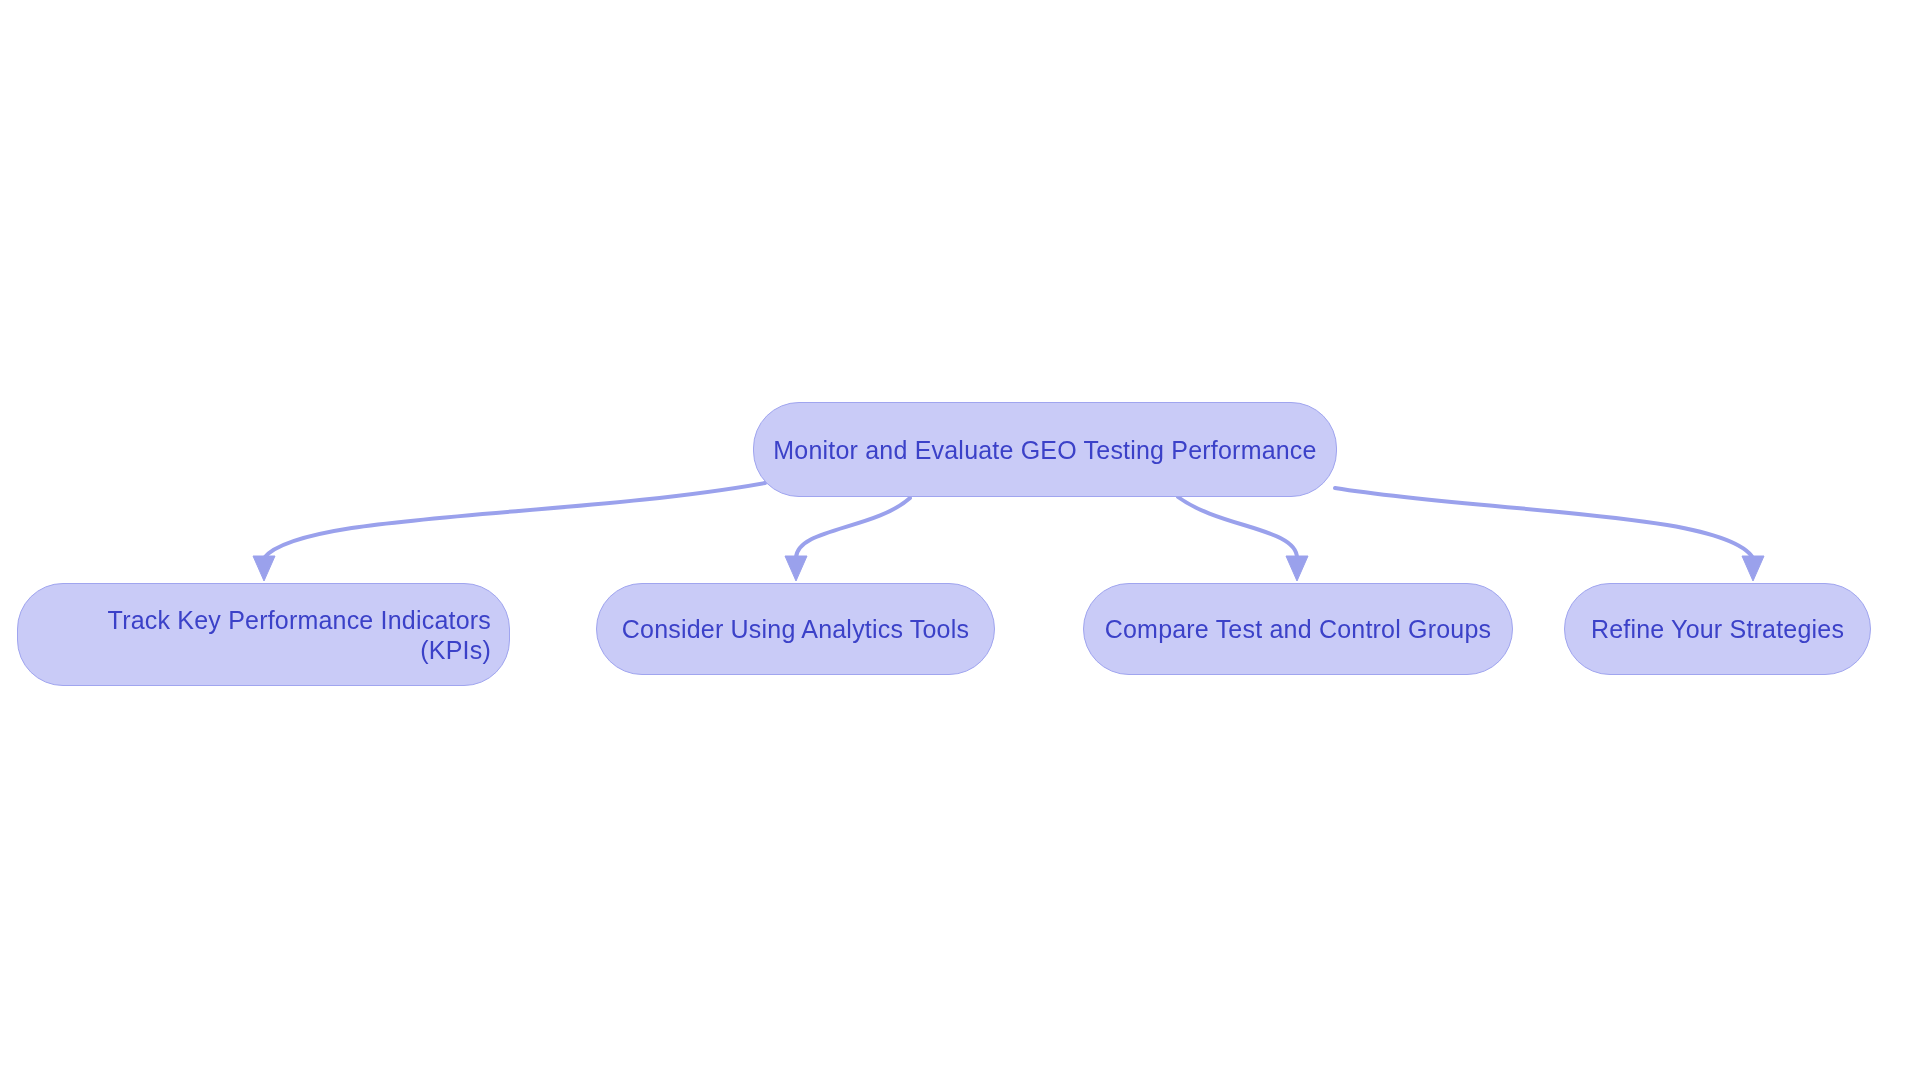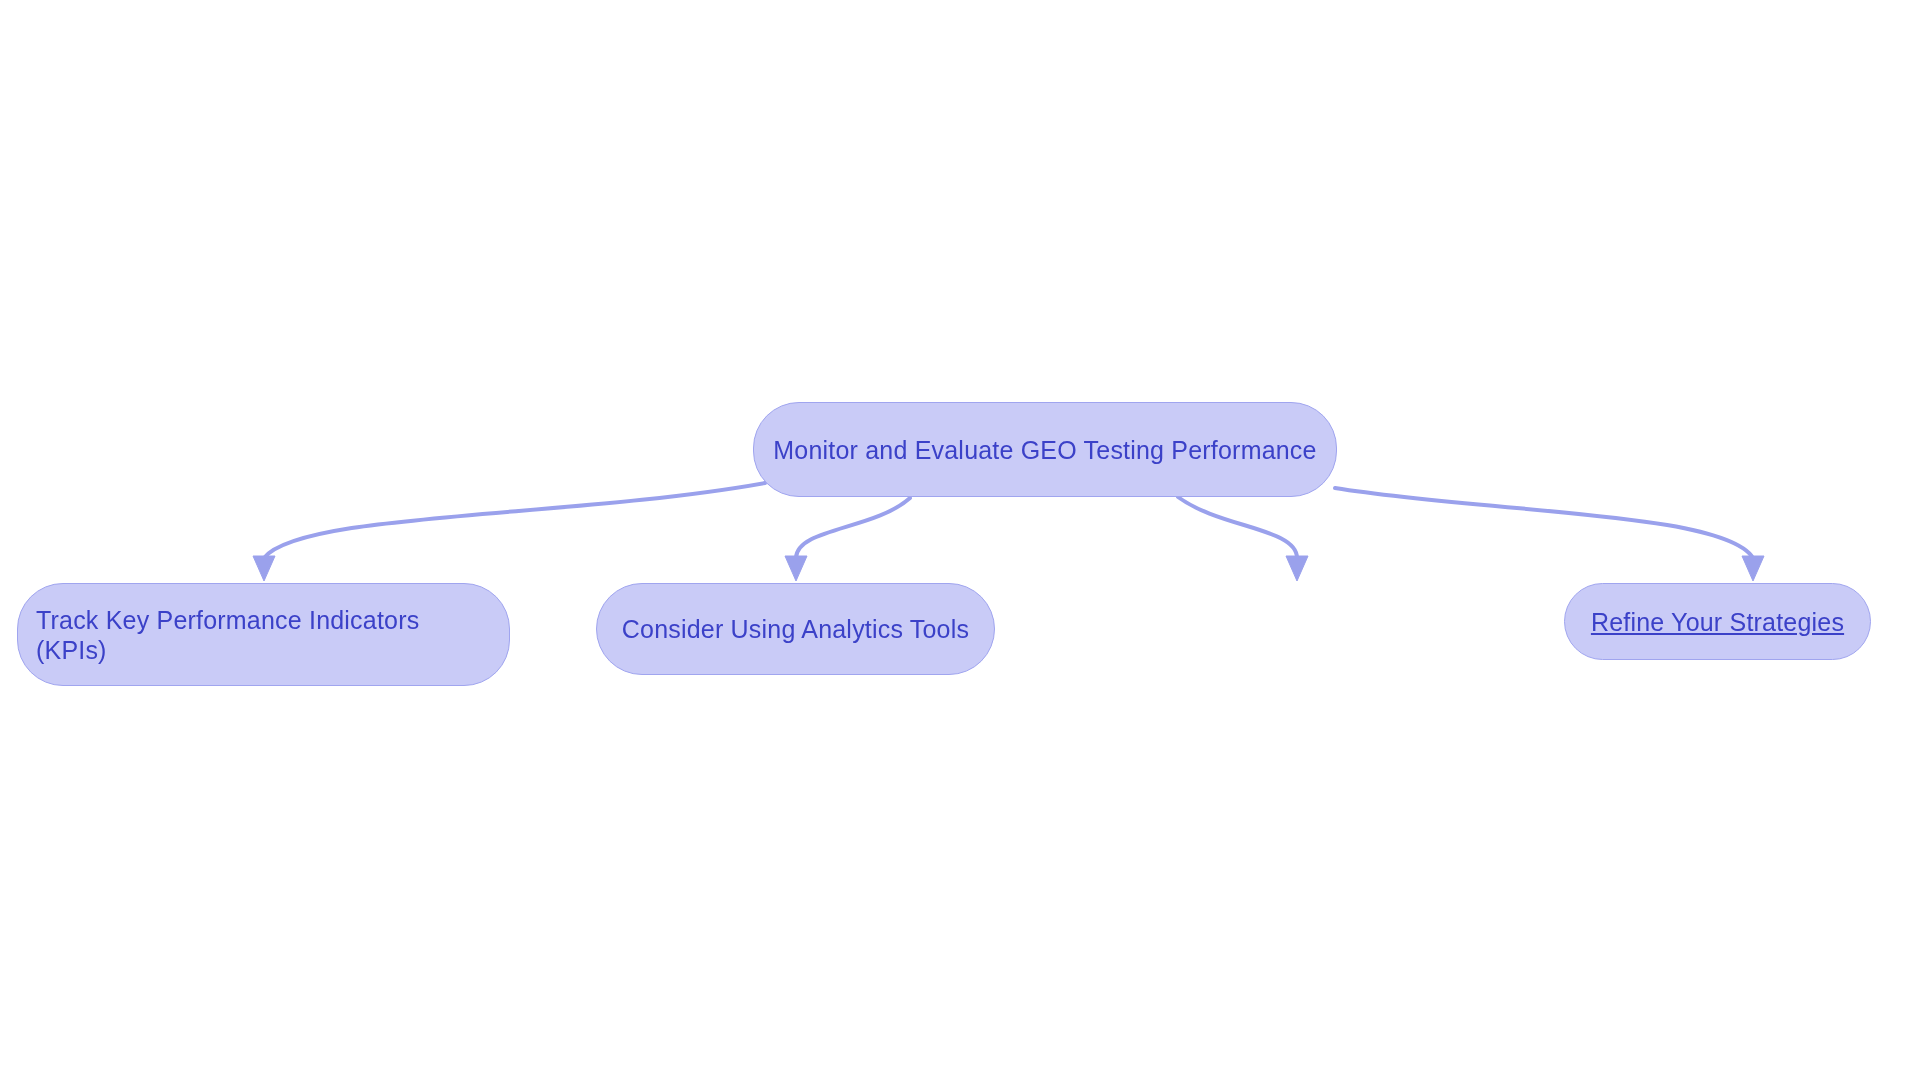--- a/index.html
+++ b/index.html
@@ -33,35 +33,35 @@
     stroke: var(--arrow, #9aa1ec);
     stroke-width: 1;
     stroke-linejoin: round;
   }
   .node {
     position: absolute;
     box-sizing: border-box;
     display: flex;
     align-items: center;
     justify-content: center;
-    text-align: left;
+    text-align: right;
     background: var(--node-fill, #c9cbf7);
     border: 1.6px solid var(--node-border, #a0a5ef);
     border-radius: 46px;
     color: var(--node-text, #3b41c8);
     font-size: 25px;
     line-height: 1.2;
     letter-spacing: 0.2px;
     padding: 0 18px;
   }
   .node-root { left: 753px; top: 402px; width: 584px; height: 95px; }
   .node-c1   { left: 17px;   top: 583px; width: 493px; height: 103px; }
   .node-c2   { left: 596px;  top: 583px; width: 399px; height: 92px; }
   .node-c3   { left: 1083px; top: 583px; width: 430px; height: 92px; }
-  .node-c4   { left: 1564px; top: 583px; width: 307px; height: 77px; text-decoration: underline; }
+  .node-c4   { left: 1564px; top: 583px; width: 307px; height: 92px; }
 </style>
 </head>
 <body>
 
 <div class="canvas">
 
   <svg class="edges" viewBox="0 0 1920 1083" xmlns="http://www.w3.org/2000/svg">
     <g>
       <path class="edge" d="M 765 483 C 570 518, 300 512, 264 558"></path>
       <polygon class="head" points="253,556 275,556 264,581"></polygon>
@@ -79,16 +79,17 @@
       <polygon class="head" points="1742,556 1764,556 1753,581"></polygon>
     </g>
   </svg>
 
   <div class="node node-root">Monitor and Evaluate GEO Testing Performance</div>
 
   <div class="node node-c1">Track Key Performance Indicators (KPIs)</div>
 
   <div class="node node-c2">Consider Using Analytics Tools</div>
 
+  <div class="node node-c3">Compare Test and Control Groups</div>
 
   <div class="node node-c4">Refine Your Strategies</div>
 
 </div>
 
 </body></html>

